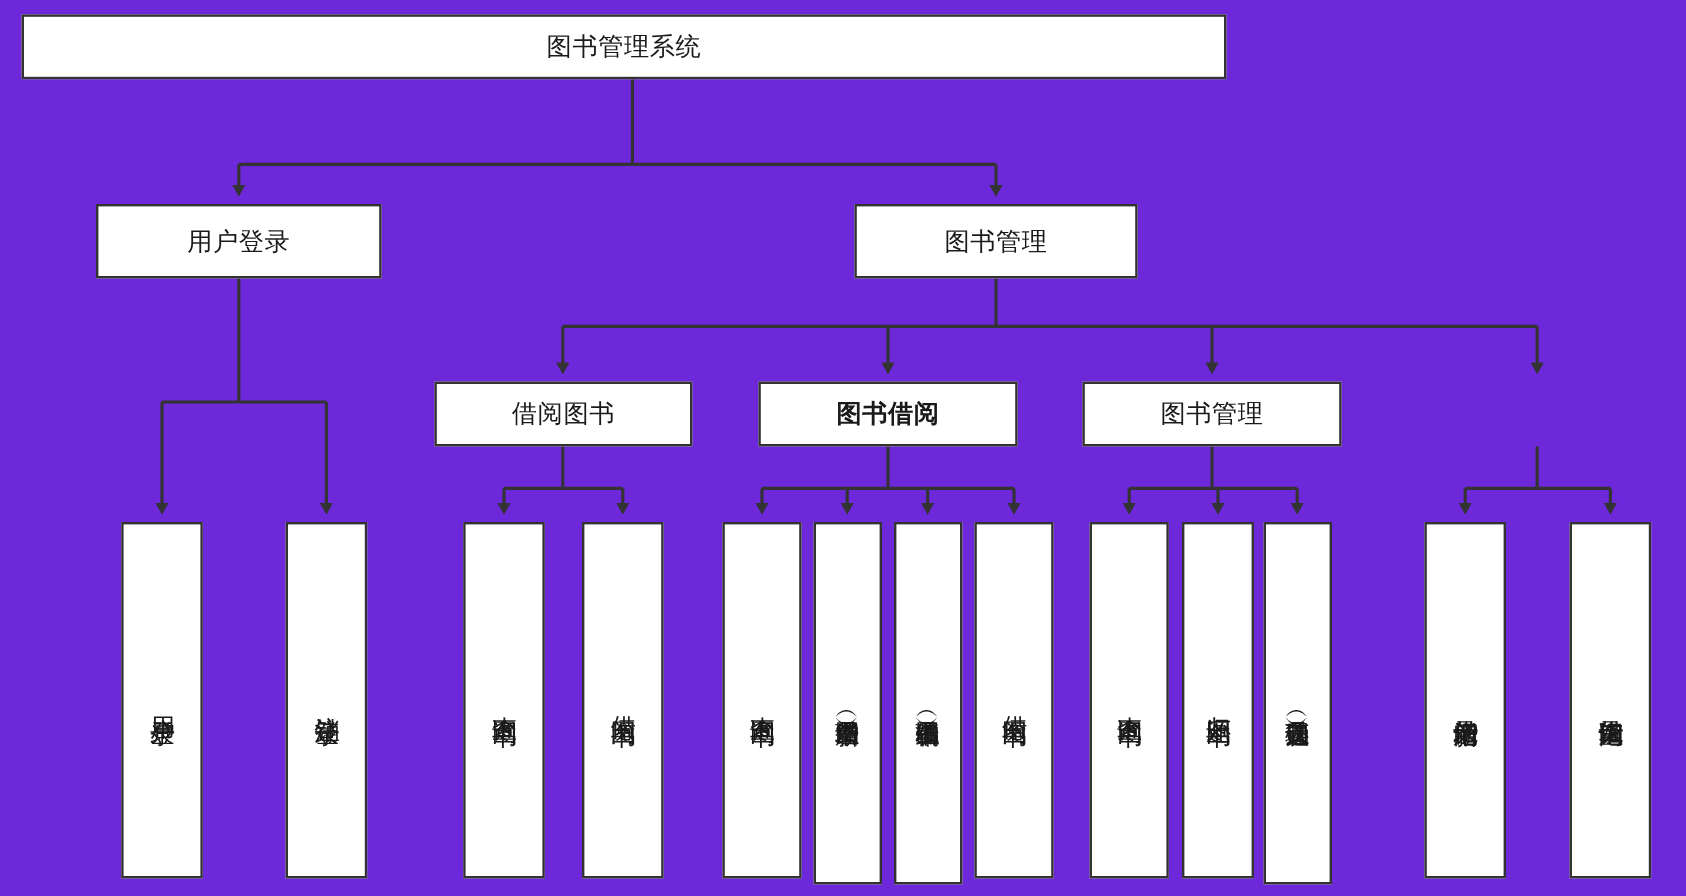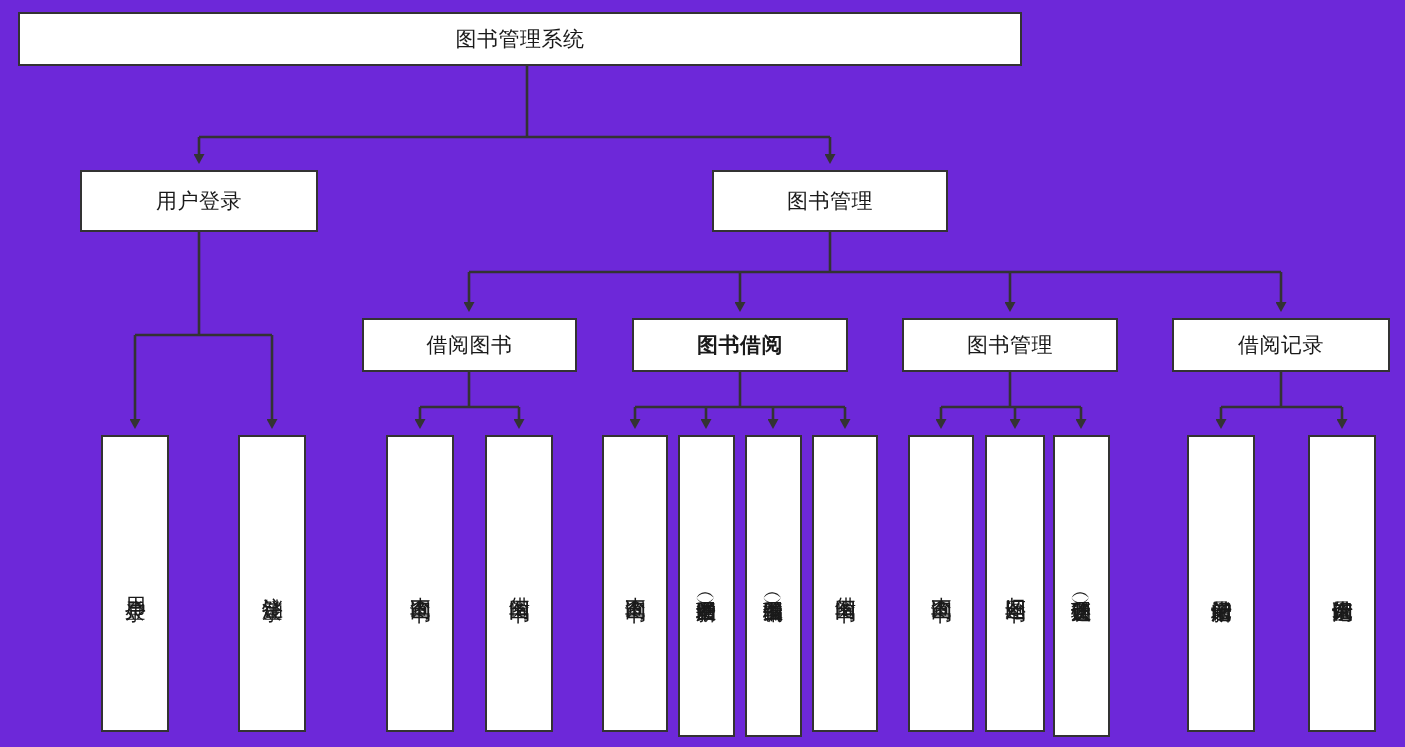--- a/index.html
+++ b/index.html
@@ -134,23 +134,20 @@
 
   <div class="node horiz" style="left:362px; top:318px; width:215px; height:54px;">
     <span>借阅图书</span>
   </div>
   <div class="node horiz" style="left:632px; top:318px; width:216px; height:54px;font-weight:bold;">
     <span>图书借阅</span>
   </div>
   <div class="node horiz" style="left:902px; top:318px; width:216px; height:54px;">
     <span>图书管理</span>
   </div>
-  <div class="node horiz" style="left:1172px; top:318px; width:218px; height:54px;">
-    <span>借阅记录</span>
-  </div>
 
   <div class="node vert" style="left:101px; top:435px; width:68px; height:297px;">
     <span class="vtext">用户登录</span>
   </div>
   <div class="node vert" style="left:238px; top:435px; width:68px; height:297px;">
     <span class="vtext">注销登录</span>
   </div>
 
   <div class="node vert" style="left:386px; top:435px; width:68px; height:297px;">
     <span class="vtext">查询图书</span>

